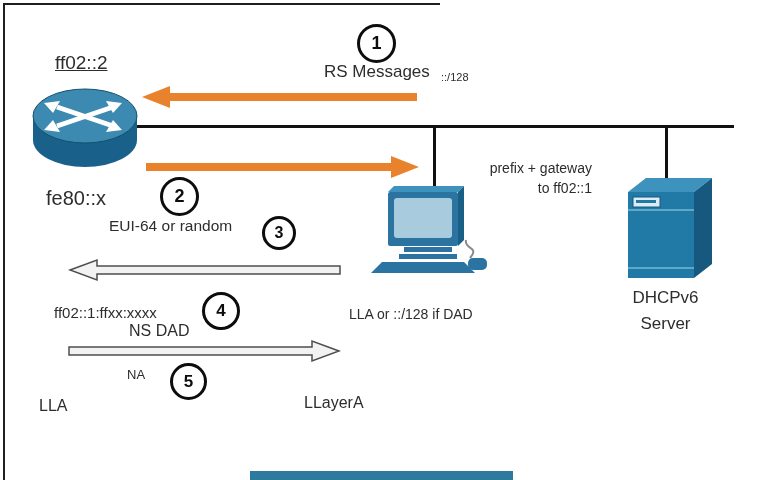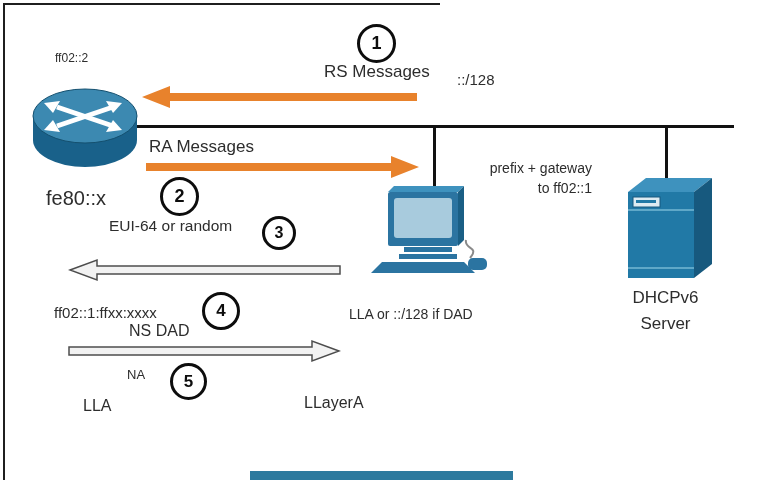--- a/index.html
+++ b/index.html
@@ -98,39 +98,38 @@
   <div class="step-circle" style="left:262px;top:216px;width:28px;height:28px;font-size:16px;">
     <span>3</span>
   </div>
   <div class="step-circle" style="left:202px;top:292px;width:32px;height:32px;font-size:17px;">
     <span>4</span>
   </div>
   <div class="step-circle" style="left:170px;top:363px;width:31px;height:31px;font-size:17px;">
     <span>5</span>
   </div>
 
-  <div class="lbl" style="left:55px;top:52px;font-size:12px;">ff02::2</div>
+  <div class="lbl" style="left:55px;top:52px;font-size:19px;text-decoration:underline;">ff02::2</div>
   <div class="lbl" style="left:46px;top:187px;font-size:20px;">fe80::x</div>
 
   <div class="lbl" style="left:324px;top:62px;font-size:17px;">RS Messages</div>
-  <div class="lbl" style="left:441px;top:71px;font-size:15px;margin-left:16px;">::/128</div>
+  <div class="lbl" style="left:441px;top:71px;font-size:11px;">::/128</div>
 
-  <div class="lbl" style="left:149px;top:137px;font-size:17px;">RA Messages</div>
   <div class="lbl multiline" style="left:472px;top:158px;width:120px;text-align:right;font-size:14px;line-height:1.45;">
     <span>prefix + gateway</span><br>
     <span>to ff02::1</span>
   </div>
 
   <div class="lbl" style="left:109px;top:217px;font-size:15.5px;">EUI-64 or random</div>
 
   <div class="lbl" style="left:129px;top:282px;font-size:16px;margin-top:40px;">NS DAD</div>
   <div class="lbl" style="left:54px;top:304px;font-size:15px;">ff02::1:ffxx:xxxx</div>
 
   <div class="lbl" style="left:127px;top:368px;font-size:13px;">NA</div>
-  <div class="lbl" style="left:39px;top:397px;font-size:16px;margin-left:44px;">LLA</div>
+  <div class="lbl" style="left:39px;top:397px;font-size:16px;">LLA</div>
   <div class="lbl" style="left:304px;top:394px;font-size:16px;">LLayerA</div>
 
   <div class="lbl" style="left:349px;top:306px;font-size:14px;">LLA or ::/128 if DAD</div>
 
   <div class="lbl multiline" style="left:613px;top:285px;width:105px;text-align:center;font-size:17px;line-height:1.5;">
     <span>DHCPv6</span><br>
     <span>Server</span>
   </div>
 
   <div class="teal-bar"></div>

